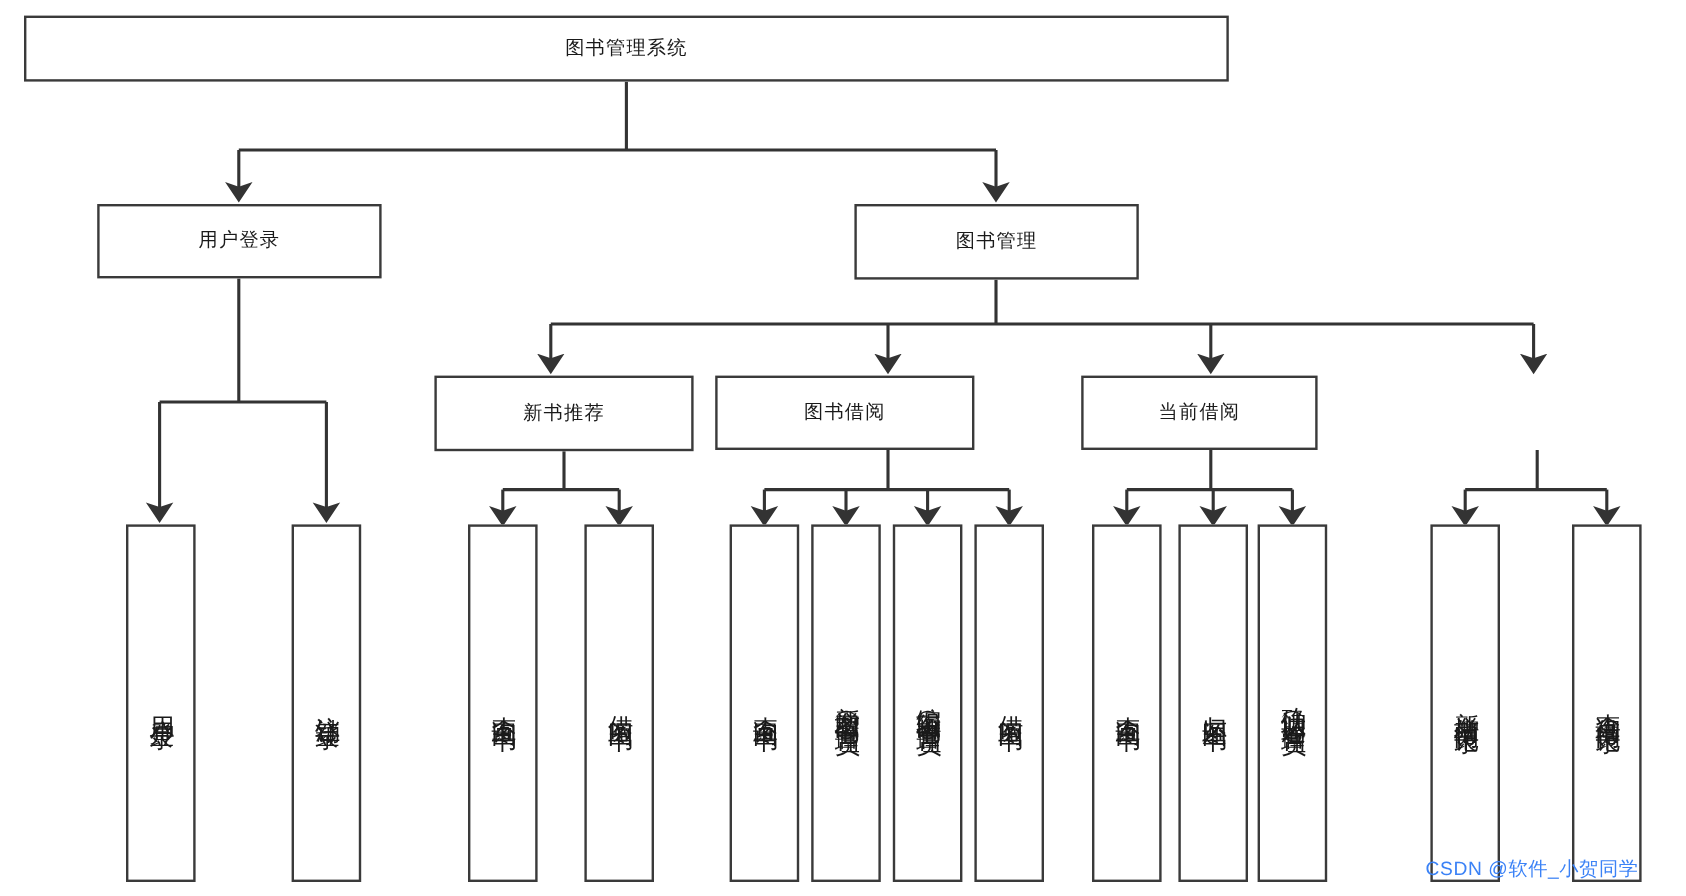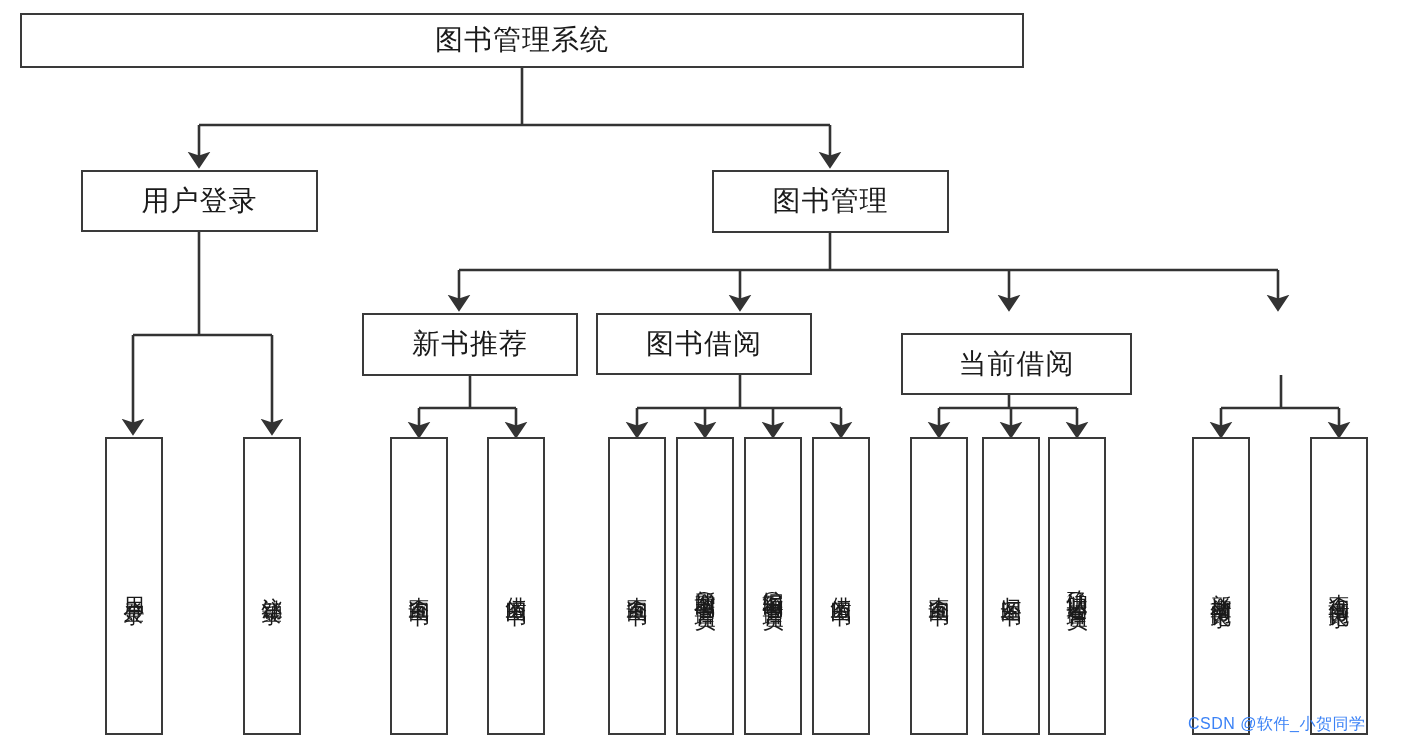--- a/index.html
+++ b/index.html
@@ -29,21 +29,21 @@
     box-sizing: border-box;
     background: #ffffff;
     border: 2px solid #3a3a3a;
     display: flex;
     align-items: center;
     justify-content: center;
     color: #1a1a1a;
     z-index: 2;
   }
   .node.horiz {
-    font-size: 28px;
+    font-size: 16px;
     line-height: 1.1;
     letter-spacing: 1px;
     white-space: nowrap;
   }
   .node.vert {
     writing-mode: vertical-rl;
     text-orientation: upright;
     font-size: 21px;
     line-height: 1.15;
     letter-spacing: 3px;
@@ -131,21 +131,21 @@
   <div class="node horiz" style="left:362px; top:313px; width:216px; height:63px;">
     <span>新书推荐</span>
   </div>
 
   <div class="node horiz" style="left:712px; top:170px; width:237px; height:63px;">
     <span>图书管理</span>
   </div>
   <div class="node horiz" style="left:596px; top:313px; width:216px; height:62px;">
     <span>图书借阅</span>
   </div>
-  <div class="node horiz" style="left:901px; top:313px; width:231px; height:62px;margin-top:20px;">
+  <div class="node horiz" style="left:901px; top:313px; width:197px; height:62px;">
     <span>当前借阅</span>
   </div>
 
   <div class="node vert" style="left:105px; top:437px; width:58px; height:298px;">
     <span class="vlabel">用户登录</span>
   </div>
   <div class="node vert" style="left:243px; top:437px; width:58px; height:298px;">
     <span class="vlabel">注销登录</span>
   </div>
 

